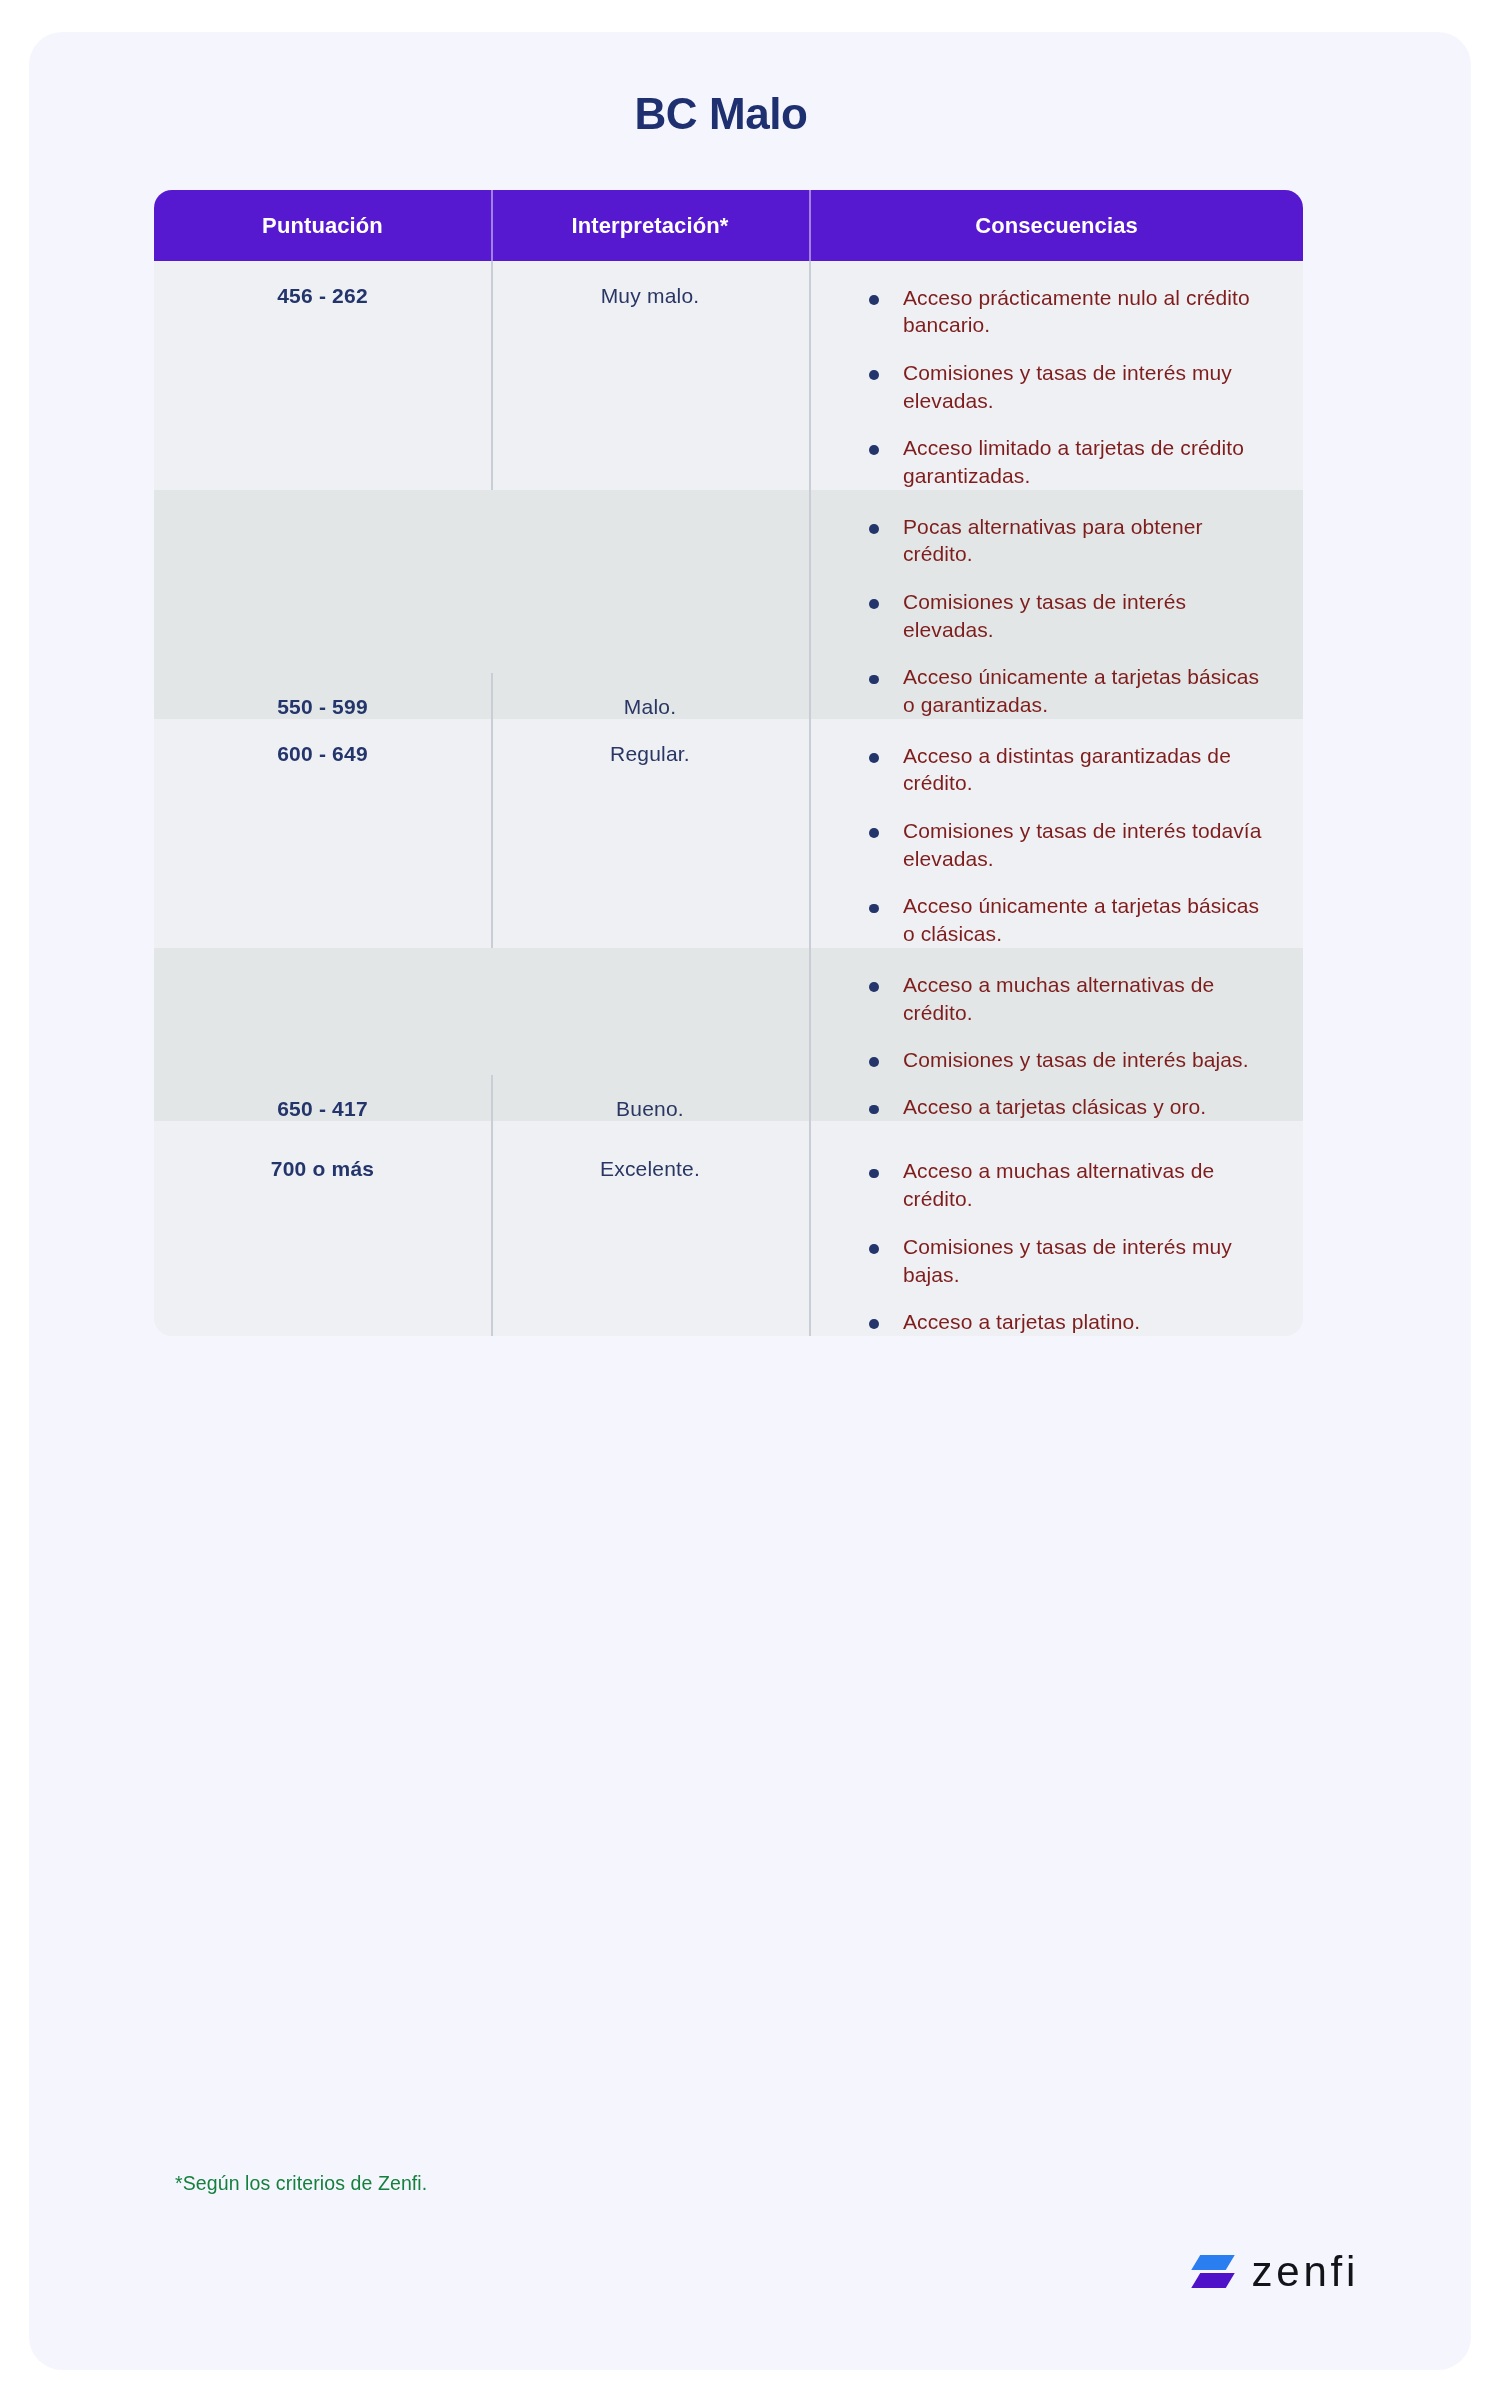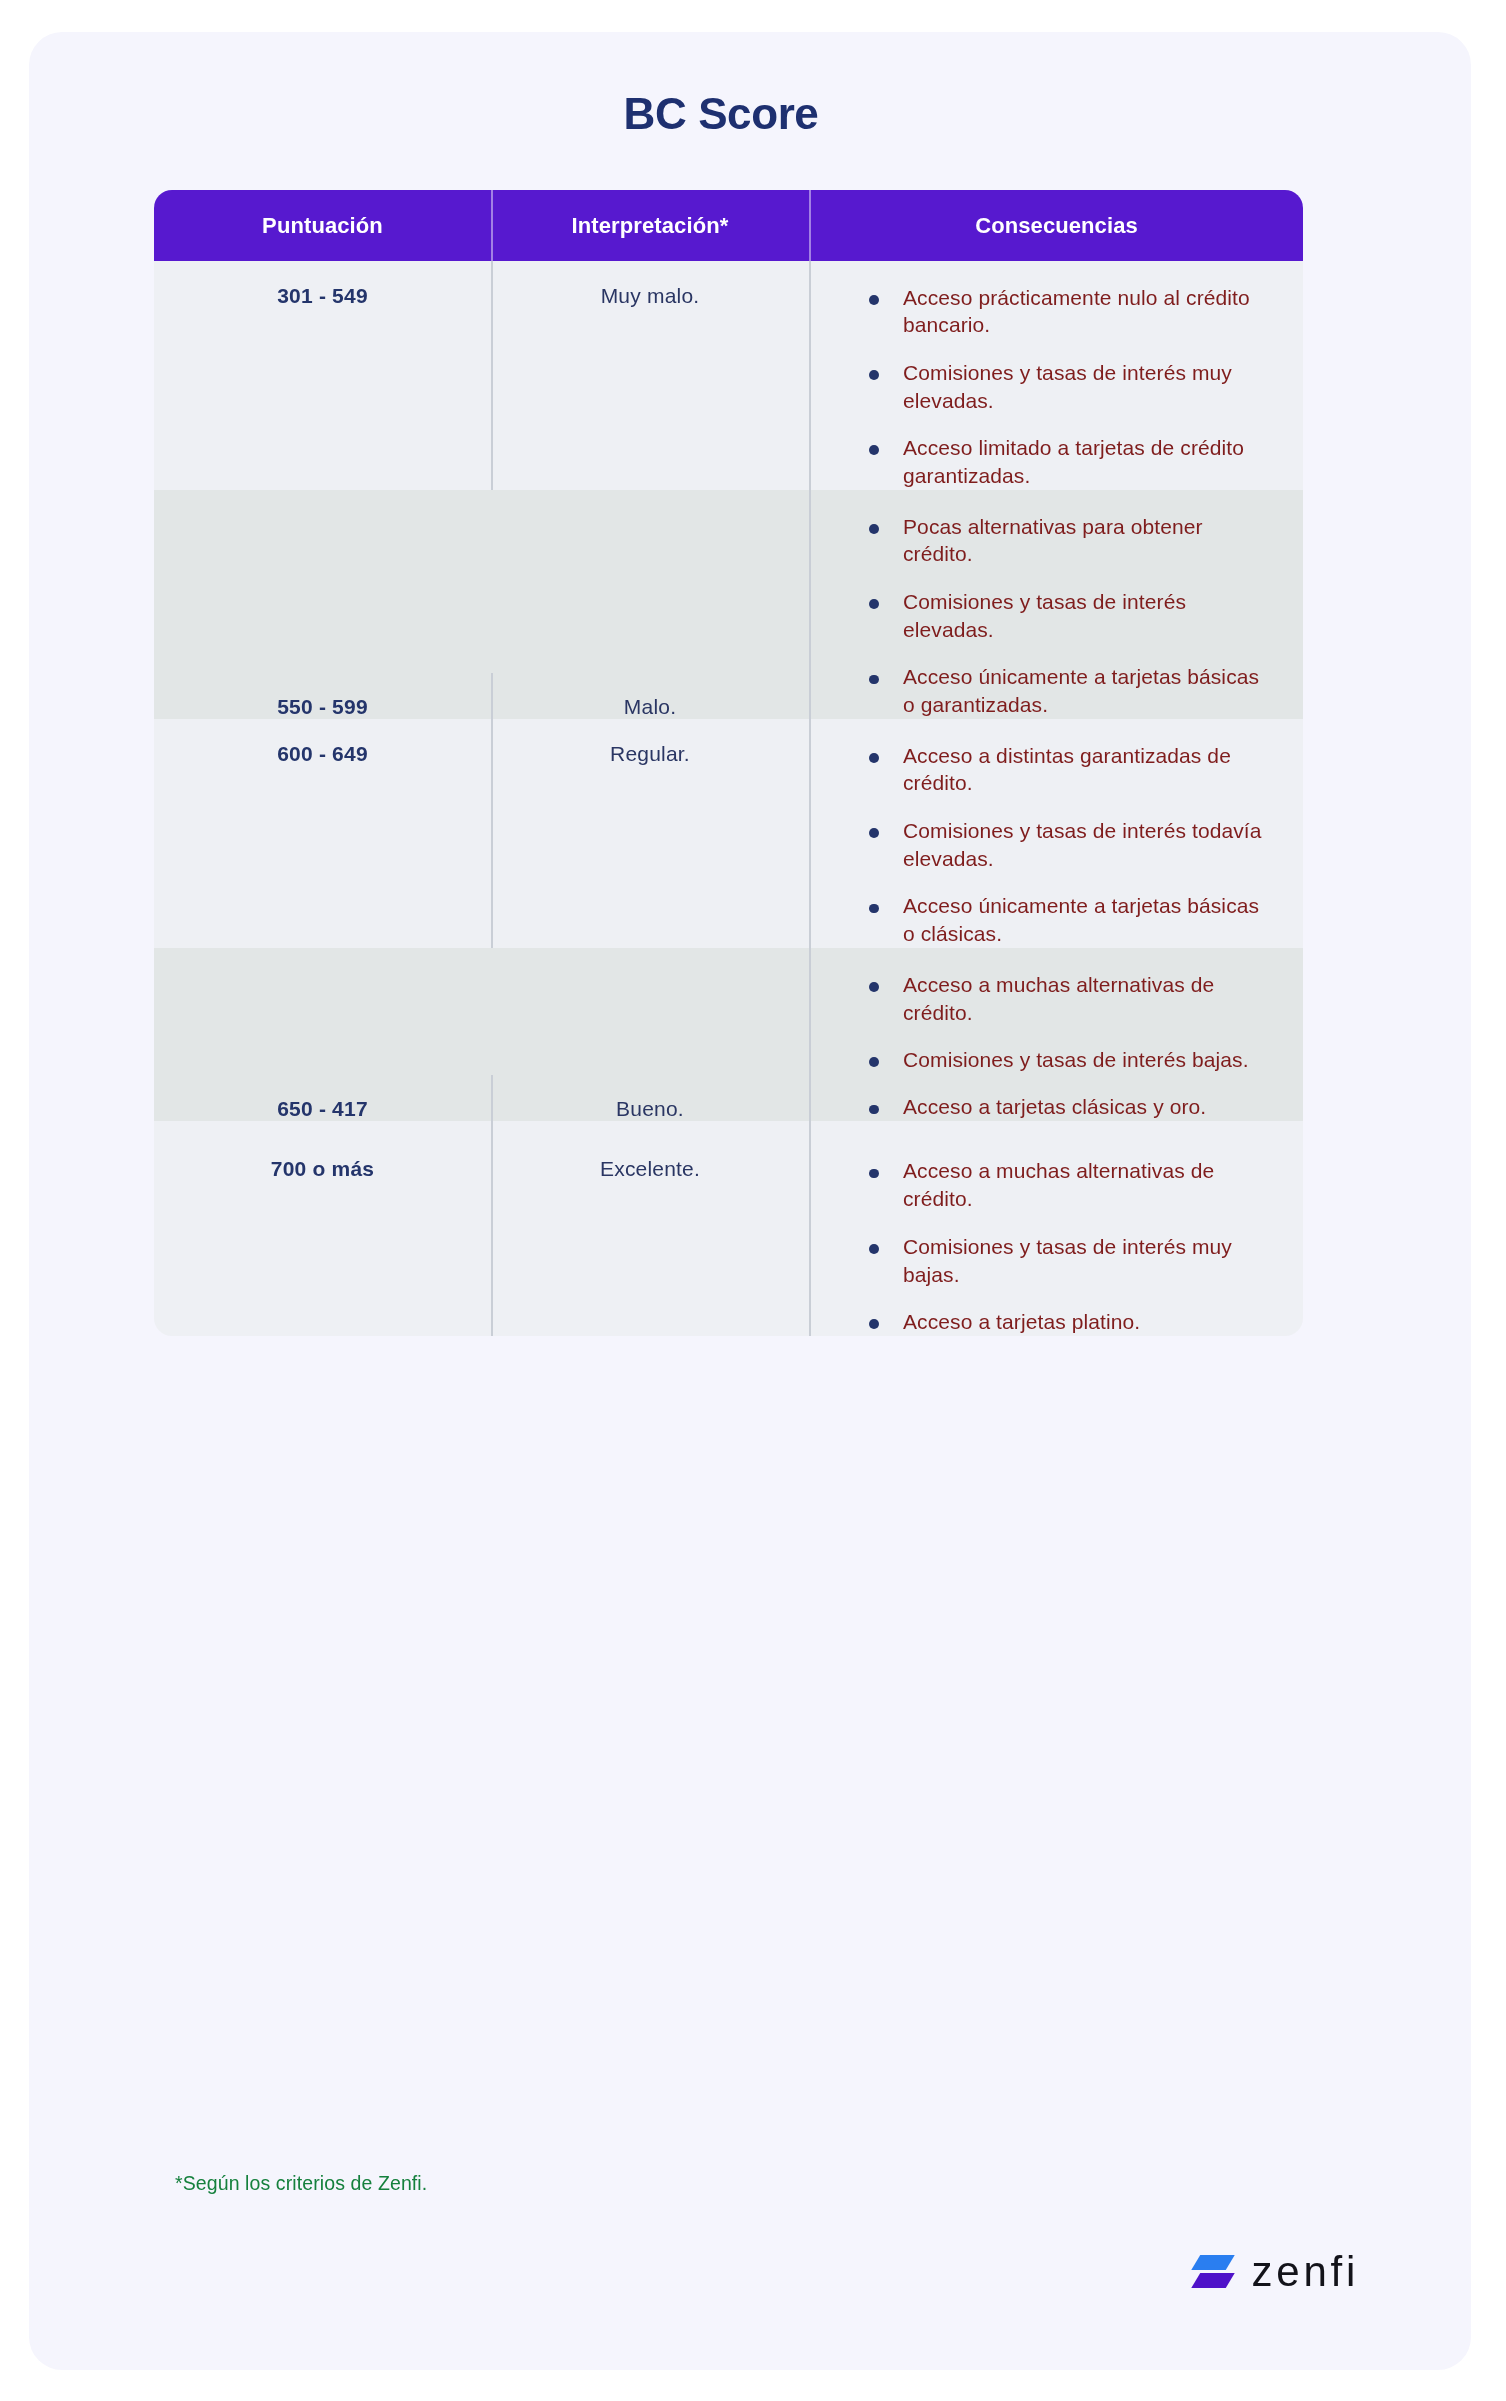--- a/index.html
+++ b/index.html
@@ -188,39 +188,39 @@
     letter-spacing: 3.8px;
     line-height: 1;
   }
 </style>
 </head>
 <body>
 
 <div class="page">
   <div class="card"></div>
 
-  <h1 class="page-title">BC Score</h1>
+  <h1 class="page-title">BC Malo</h1>
 
   <div class="score-table">
 
     <div class="thead">
       <div class="th col-1">
         <span>Puntuación</span>
       </div>
       <div class="th col-2">
         <span>Interpretación*</span>
       </div>
       <div class="th col-3">
         <span>Consecuencias</span>
       </div>
     </div>
 
     <div class="trow odd">
       <div class="td col-1 cell-center row-pad">
-        <span class="score-text">301 - 549</span>
+        <span class="score-text">456 - 262</span>
       </div>
       <div class="td col-2 cell-center row-pad">
         <span class="interp-text">Muy malo.</span>
       </div>
       <div class="td col-3 row-pad">
         <ul class="bullets">
           <li>Acceso prácticamente nulo al crédito bancario.</li>
           <li>Comisiones y tasas de interés muy elevadas.</li>
           <li>Acceso limitado a tarjetas de crédito garantizadas.</li>
         </ul>

